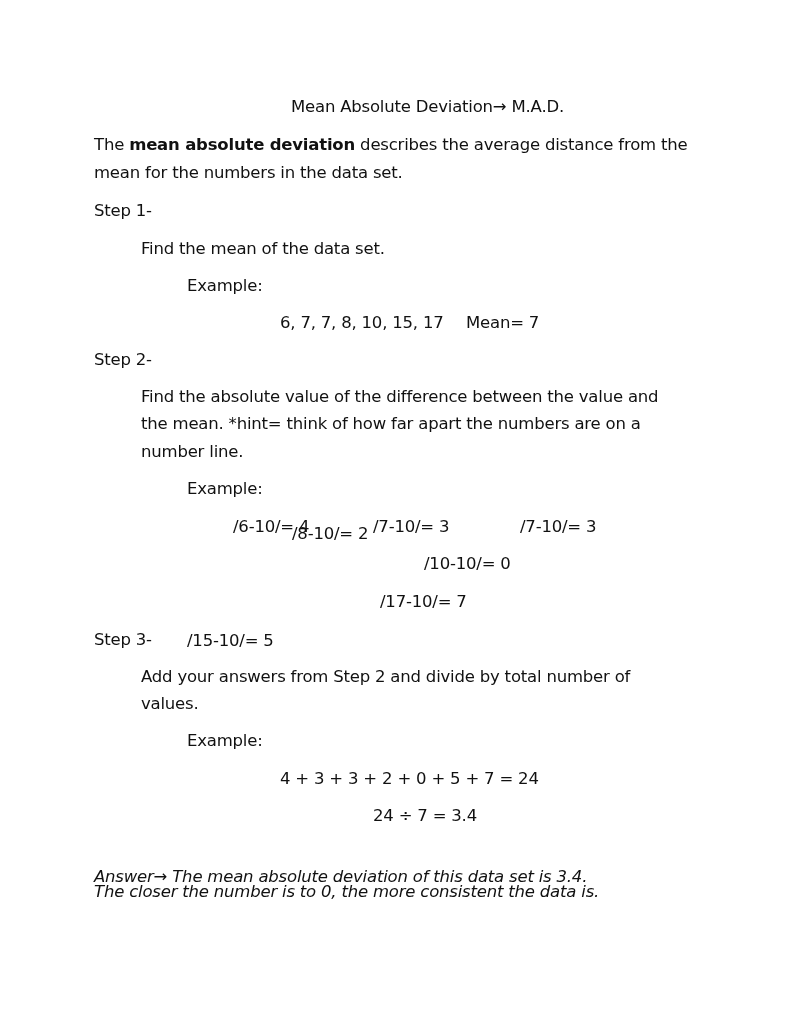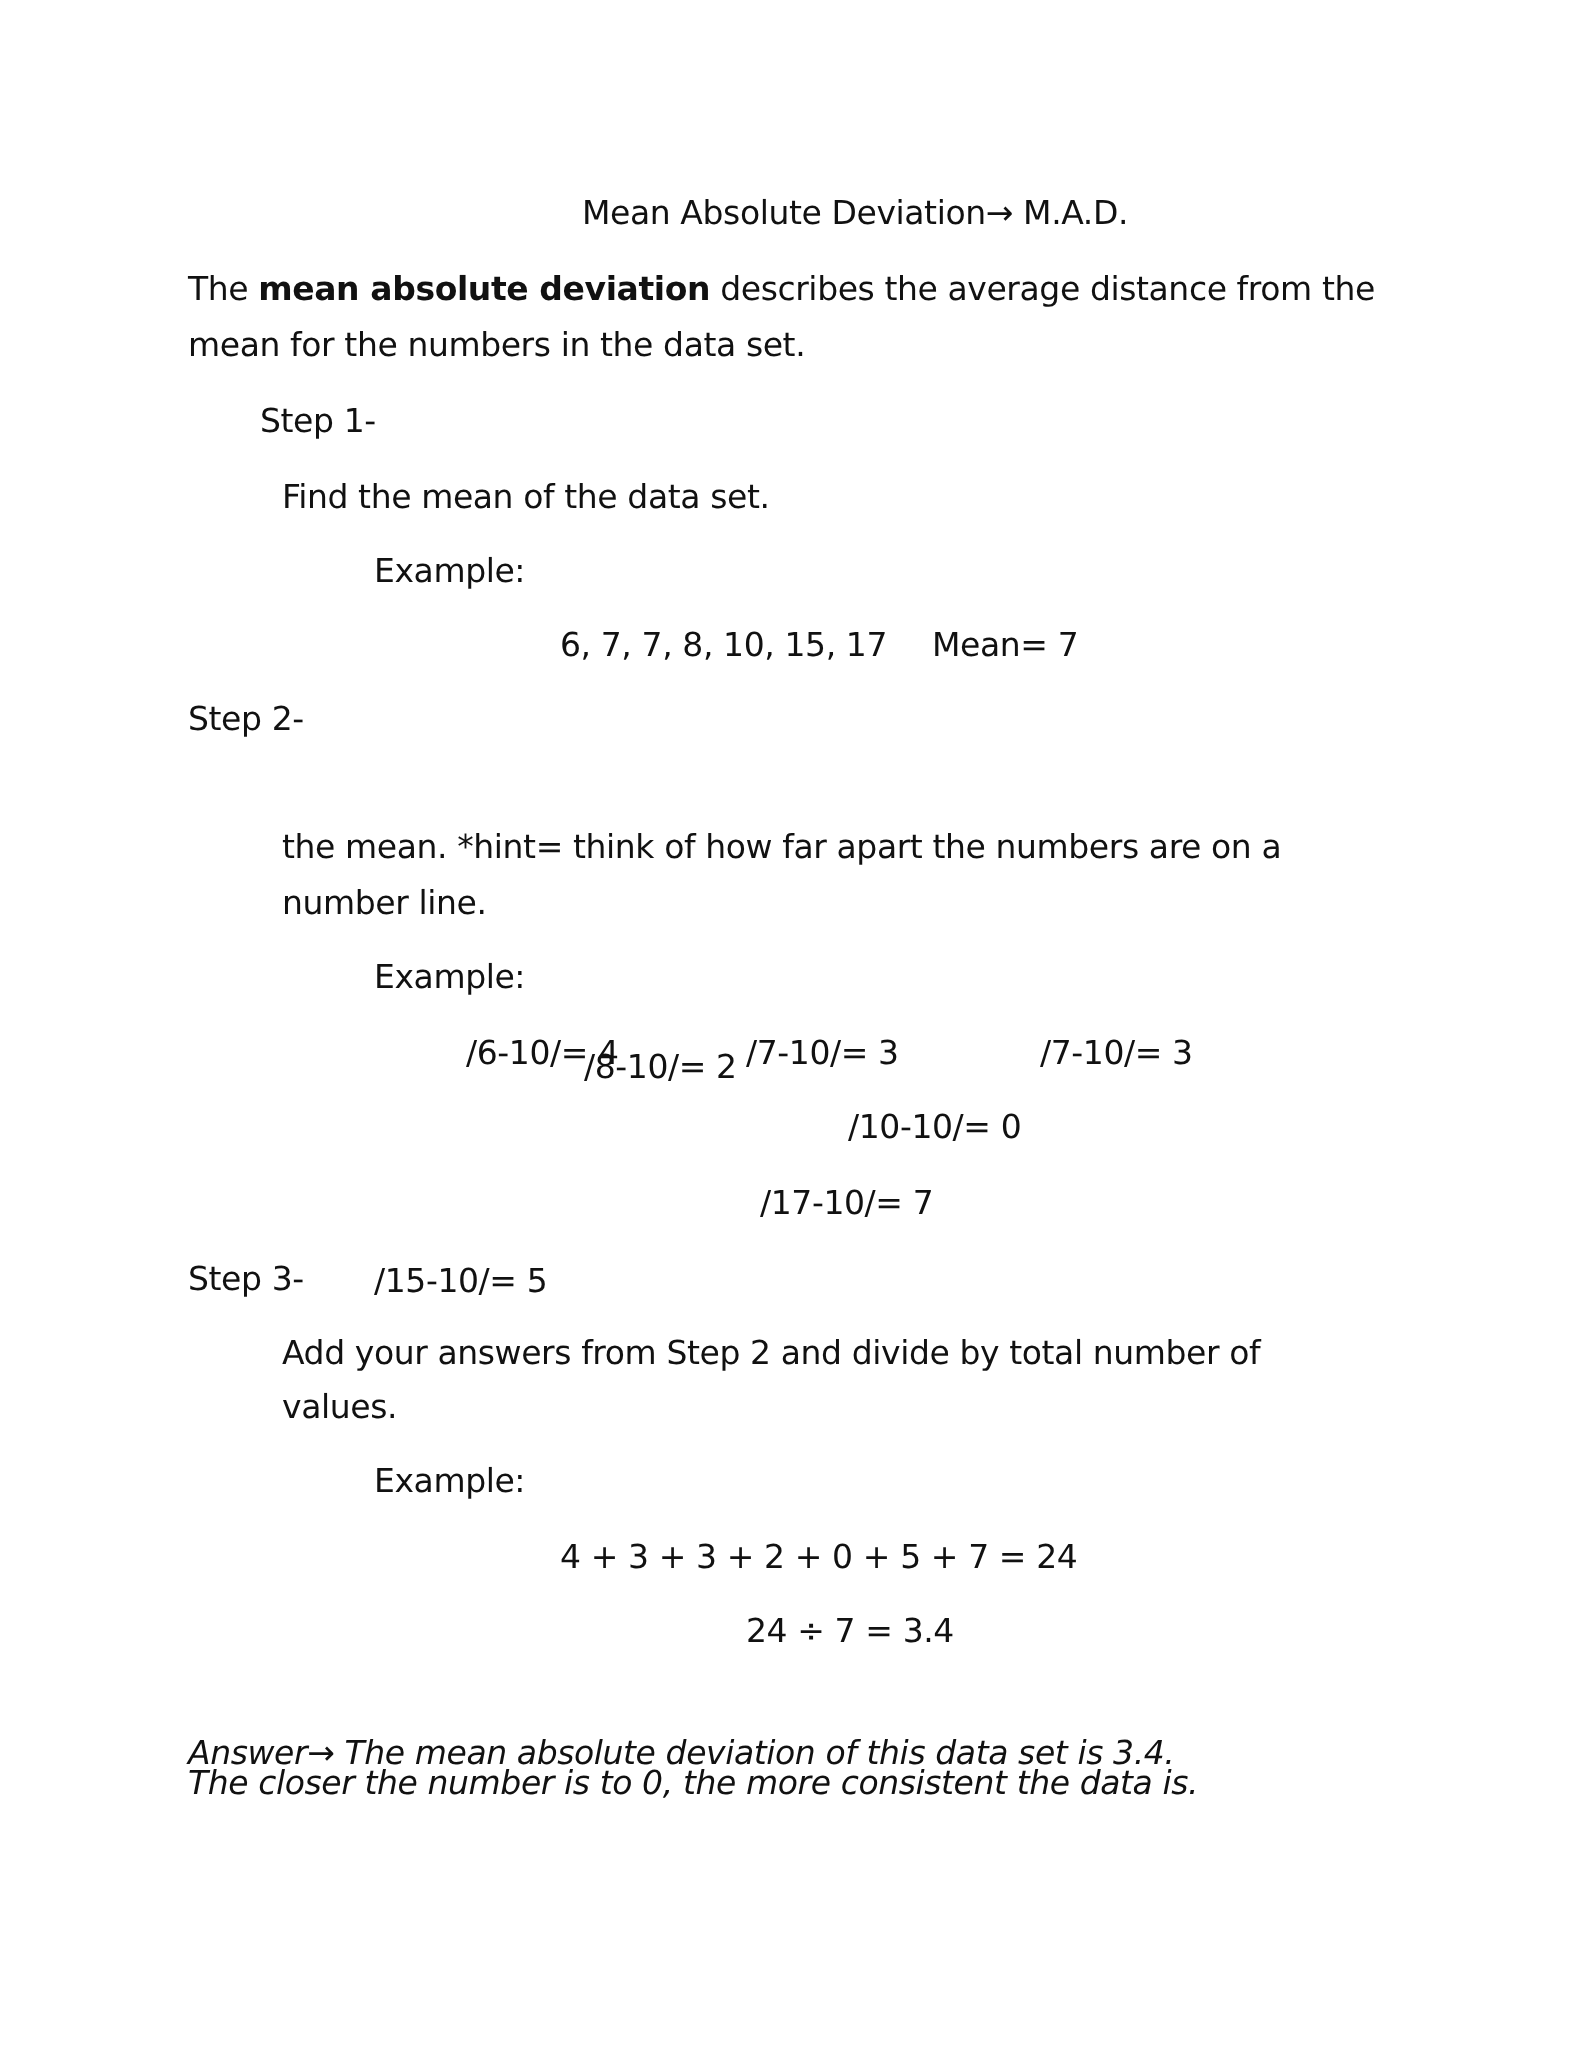--- a/index.html
+++ b/index.html
@@ -35,27 +35,28 @@
 </head>
 <body>
 
 <div class="page">
 
   <div class="line center" style="top:97px;">Mean Absolute Deviation→ M.A.D.</div>
 
   <div class="line" style="left:94px; top:135px;text-align:right;"><span>The </span><span class="b">mean absolute deviation</span><span> describes the average distance from the</span></div>
   <div class="line" style="left:94px; top:163px;">mean for the numbers in the data set.</div>
 
-  <div class="line" style="left:94px; top:201px;margin-left:36px;">Step 1-</div>
+  <div class="line" style="left:94px; top:201px;">Step 1-</div>
   <div class="line" style="left:141px; top:239px;">Find the mean of the data set.</div>
   <div class="line" style="left:187px; top:276px;">Example:</div>
   <div class="line" style="left:280px; top:313px;">6, 7, 7, 8, 10, 15, 17</div>
   <div class="line" style="left:466px; top:313px;">Mean= 7</div>
 
   <div class="line" style="left:94px; top:350px;">Step 2-</div>
+  <div class="line" style="left:141px; top:387px;">Find the absolute value of the difference between the value and</div>
   <div class="line" style="left:141px; top:414px;">the mean. *hint= think of how far apart the numbers are on a</div>
   <div class="line" style="left:141px; top:442px;">number line.</div>
   <div class="line" style="left:187px; top:479px;">Example:</div>
 
   <div class="line" style="left:233px; top:517px;">/6-10/= 4</div>
   <div class="line" style="left:373px; top:517px;">/7-10/= 3</div>
   <div class="line" style="left:520px; top:517px;">/7-10/= 3</div>
   <div class="line" style="left:292px; top:524px;">/8-10/= 2</div>
   <div class="line" style="left:424px; top:554px;">/10-10/= 0</div>
   <div class="line" style="left:187px; top:592px;margin-top:39px;">/15-10/= 5</div>

